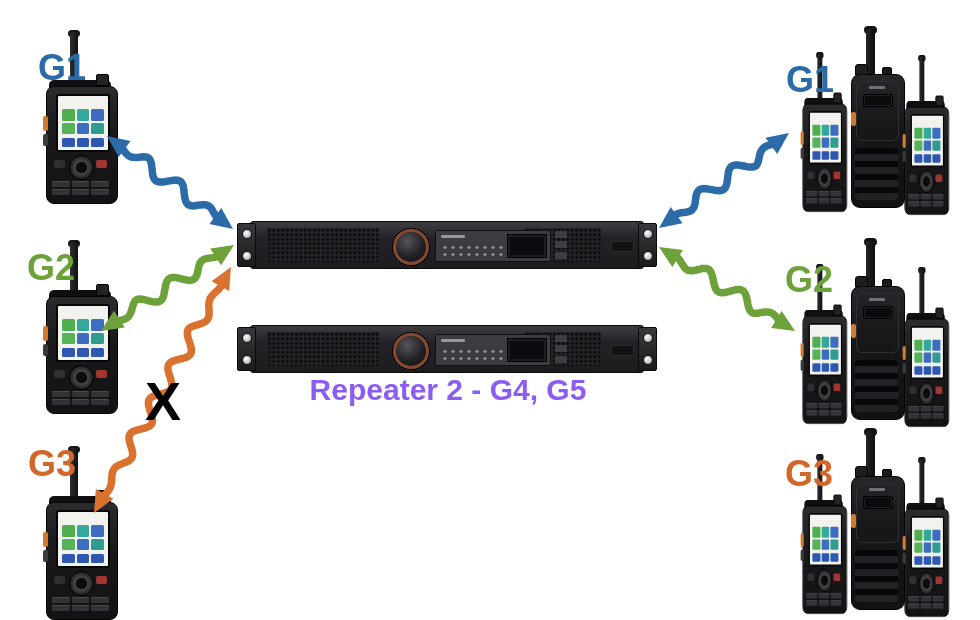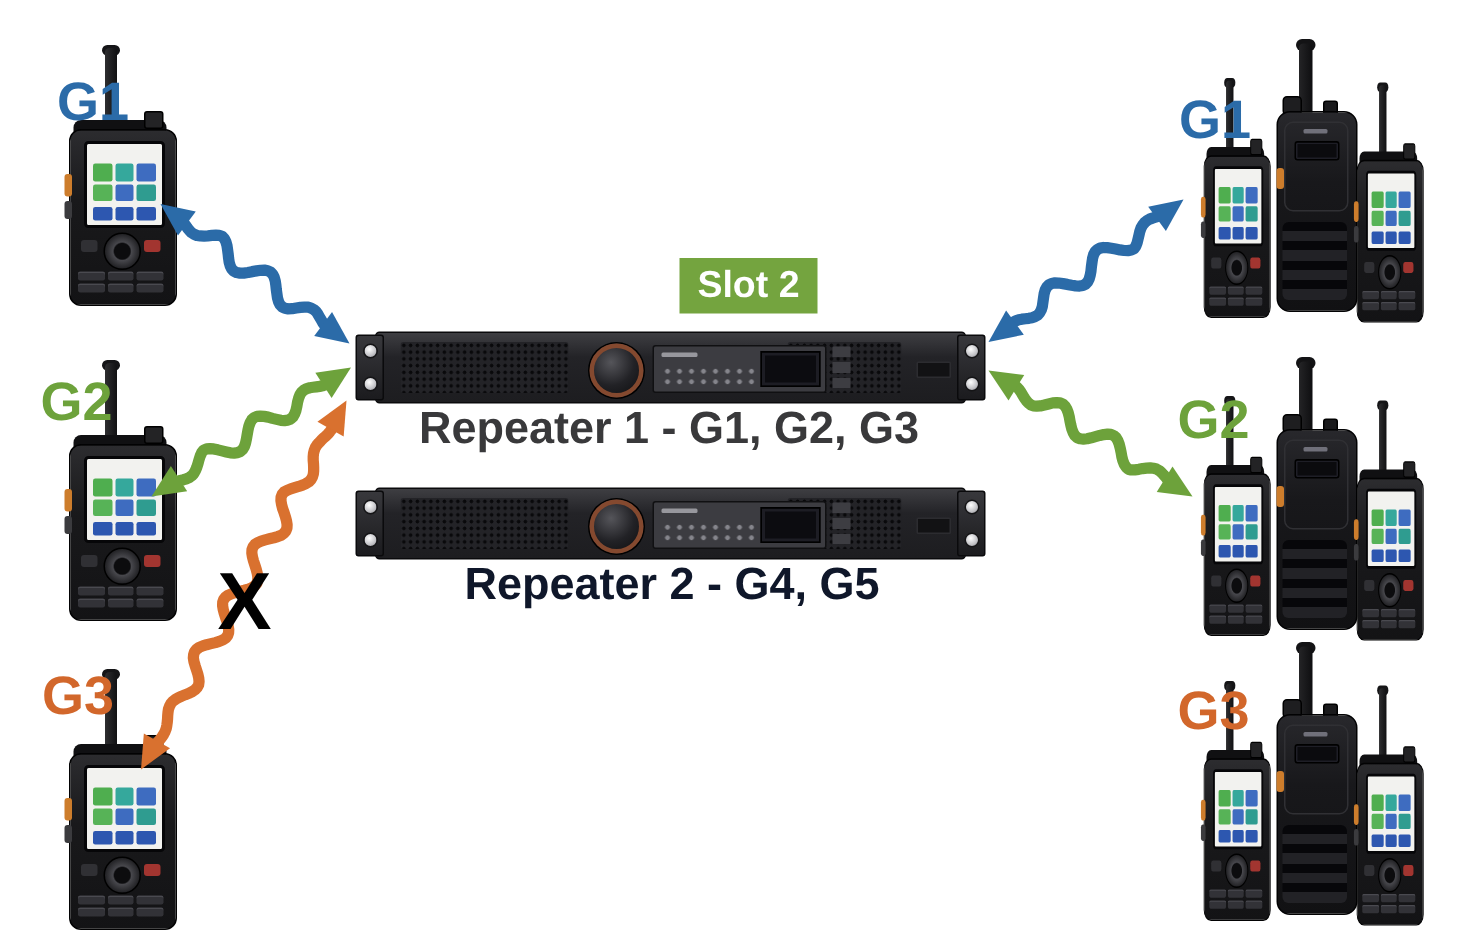--- a/index.html
+++ b/index.html
@@ -554,21 +554,20 @@
 
   <div id="label-layer">
       <div class="group-label" style="left: 38px; top: 50px; color: rgb(43, 107, 168);">G1</div>
       <div class="group-label" style="left: 27px; top: 250px; color: rgb(109, 162, 59);">G2</div>
       <div class="group-label" style="left: 28px; top: 446px; color: rgb(210, 103, 43);">G3</div>
       <div class="group-label" style="left: 786px; top: 62px; color: rgb(43, 107, 168);">G1</div>
       <div class="group-label" style="left: 785px; top: 262px; color: rgb(109, 162, 59);">G2</div>
       <div class="group-label" style="left: 785px; top: 456px; color: rgb(210, 103, 43);">G3</div>
     </div>
 
-  <div class="slot-badge" id="slot2" style="background: rgb(116, 164, 63);">Slot 2</div>
 
   <div class="repeater" id="repeater1">
   <div class="rp-body"></div>
   <div class="rp-ear left">
     <span class="rp-screw top"></span>
     <span class="rp-screw bottom"></span>
   </div>
   <div class="rp-ear right">
     <span class="rp-screw top"></span>
     <span class="rp-screw bottom"></span>
@@ -599,17 +598,16 @@
   <div class="rp-knob"></div>
   <div class="rp-display">
     <span class="rp-brand"></span>
     <span class="rp-btnrow"></span>
     <span class="rp-screen"></span>
   </div>
   <div class="rp-sidebtns"></div>
   <div class="rp-label"></div>
 </div>
 
-  <div class="caption" id="caption1" style="color: rgb(57, 57, 59);">Repeater 1 - G1, G2, G3</div>
-  <div class="caption" id="caption2" style="color: #0f172a;">Repeater 2 - G4, G5</div>
+  <div class="caption" id="caption2" style="color: #8b5cf6;">Repeater 2 - G4, G5</div>
 
   <div class="x-marker" style="color: rgb(0, 0, 0);">X</div>
 </div>
 
 </body></html>

